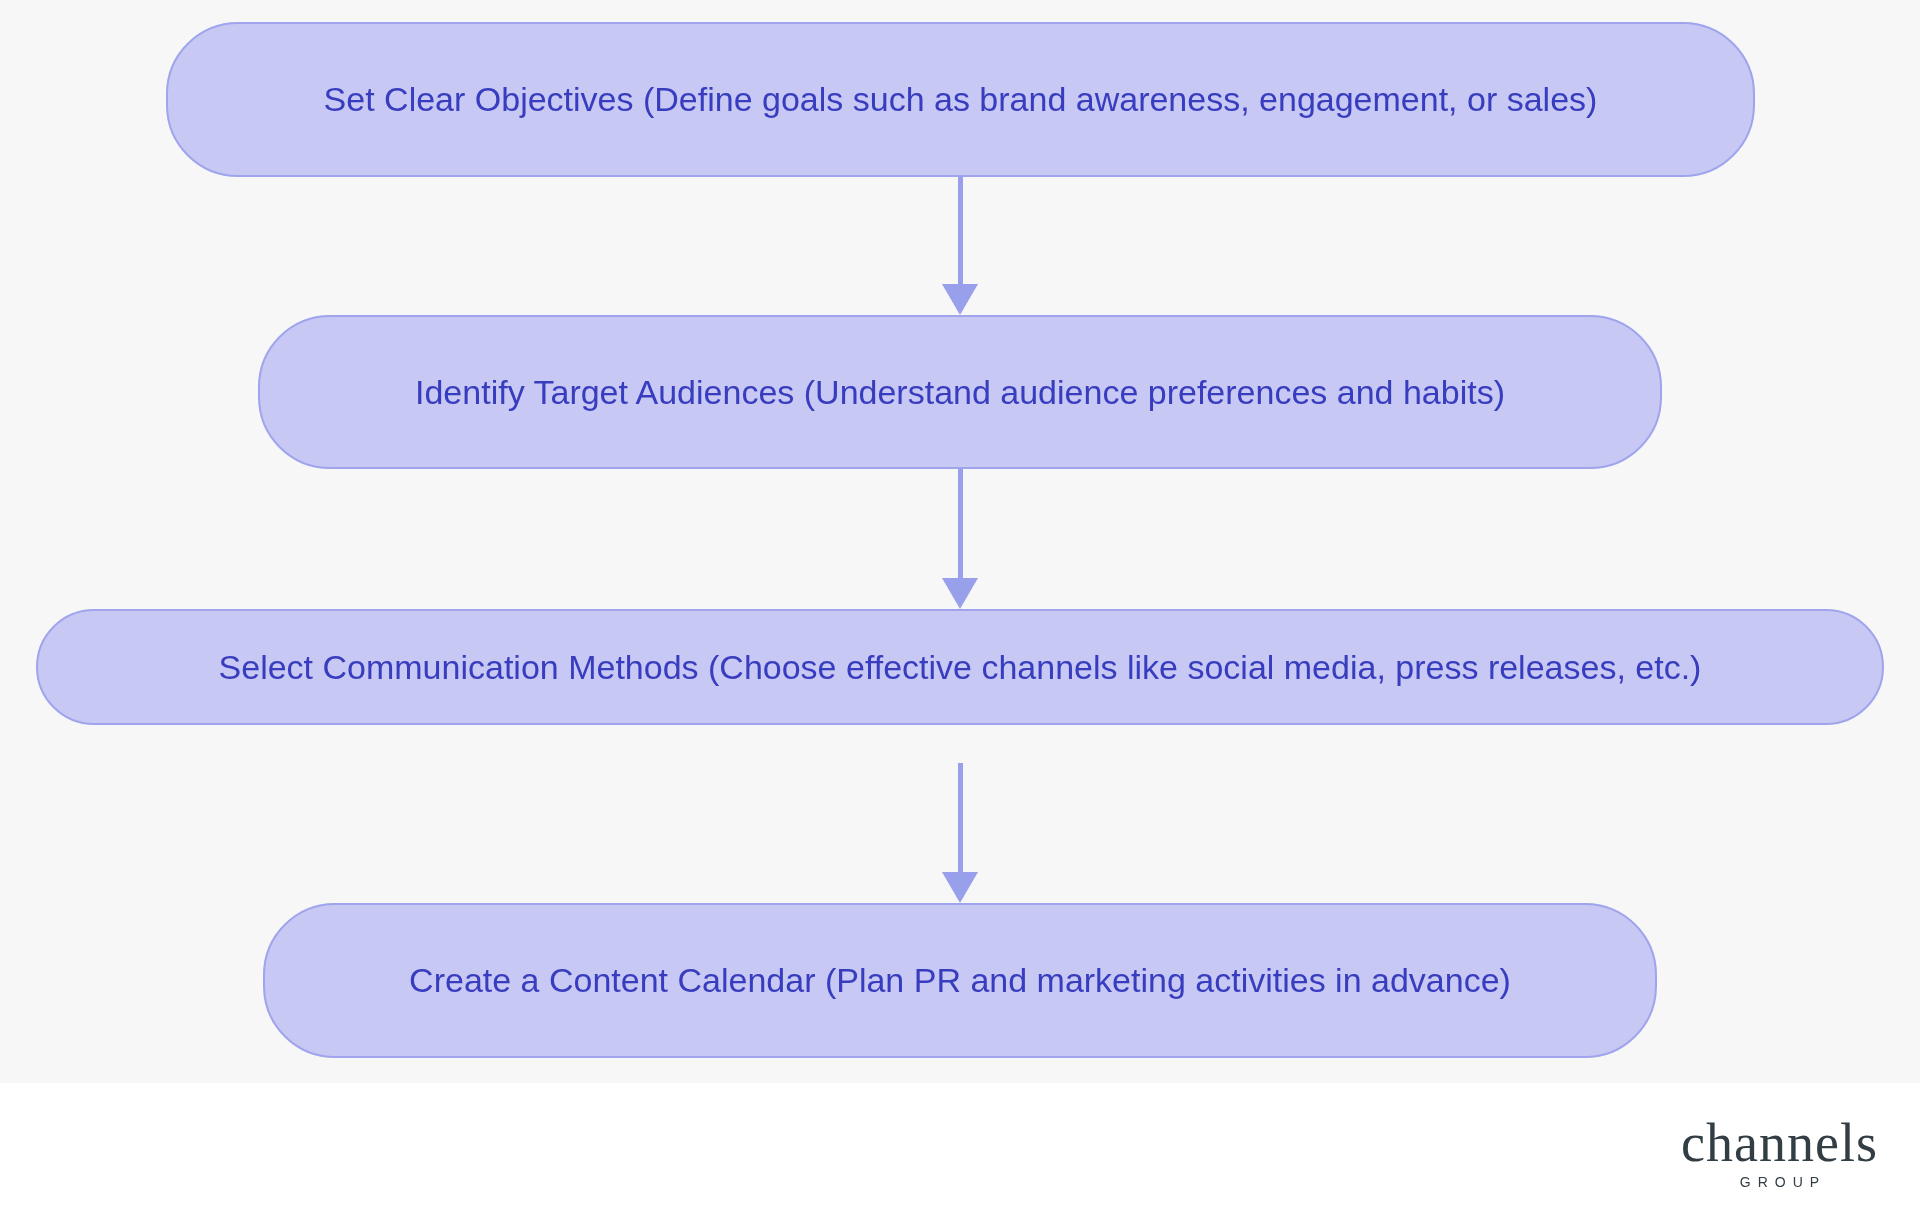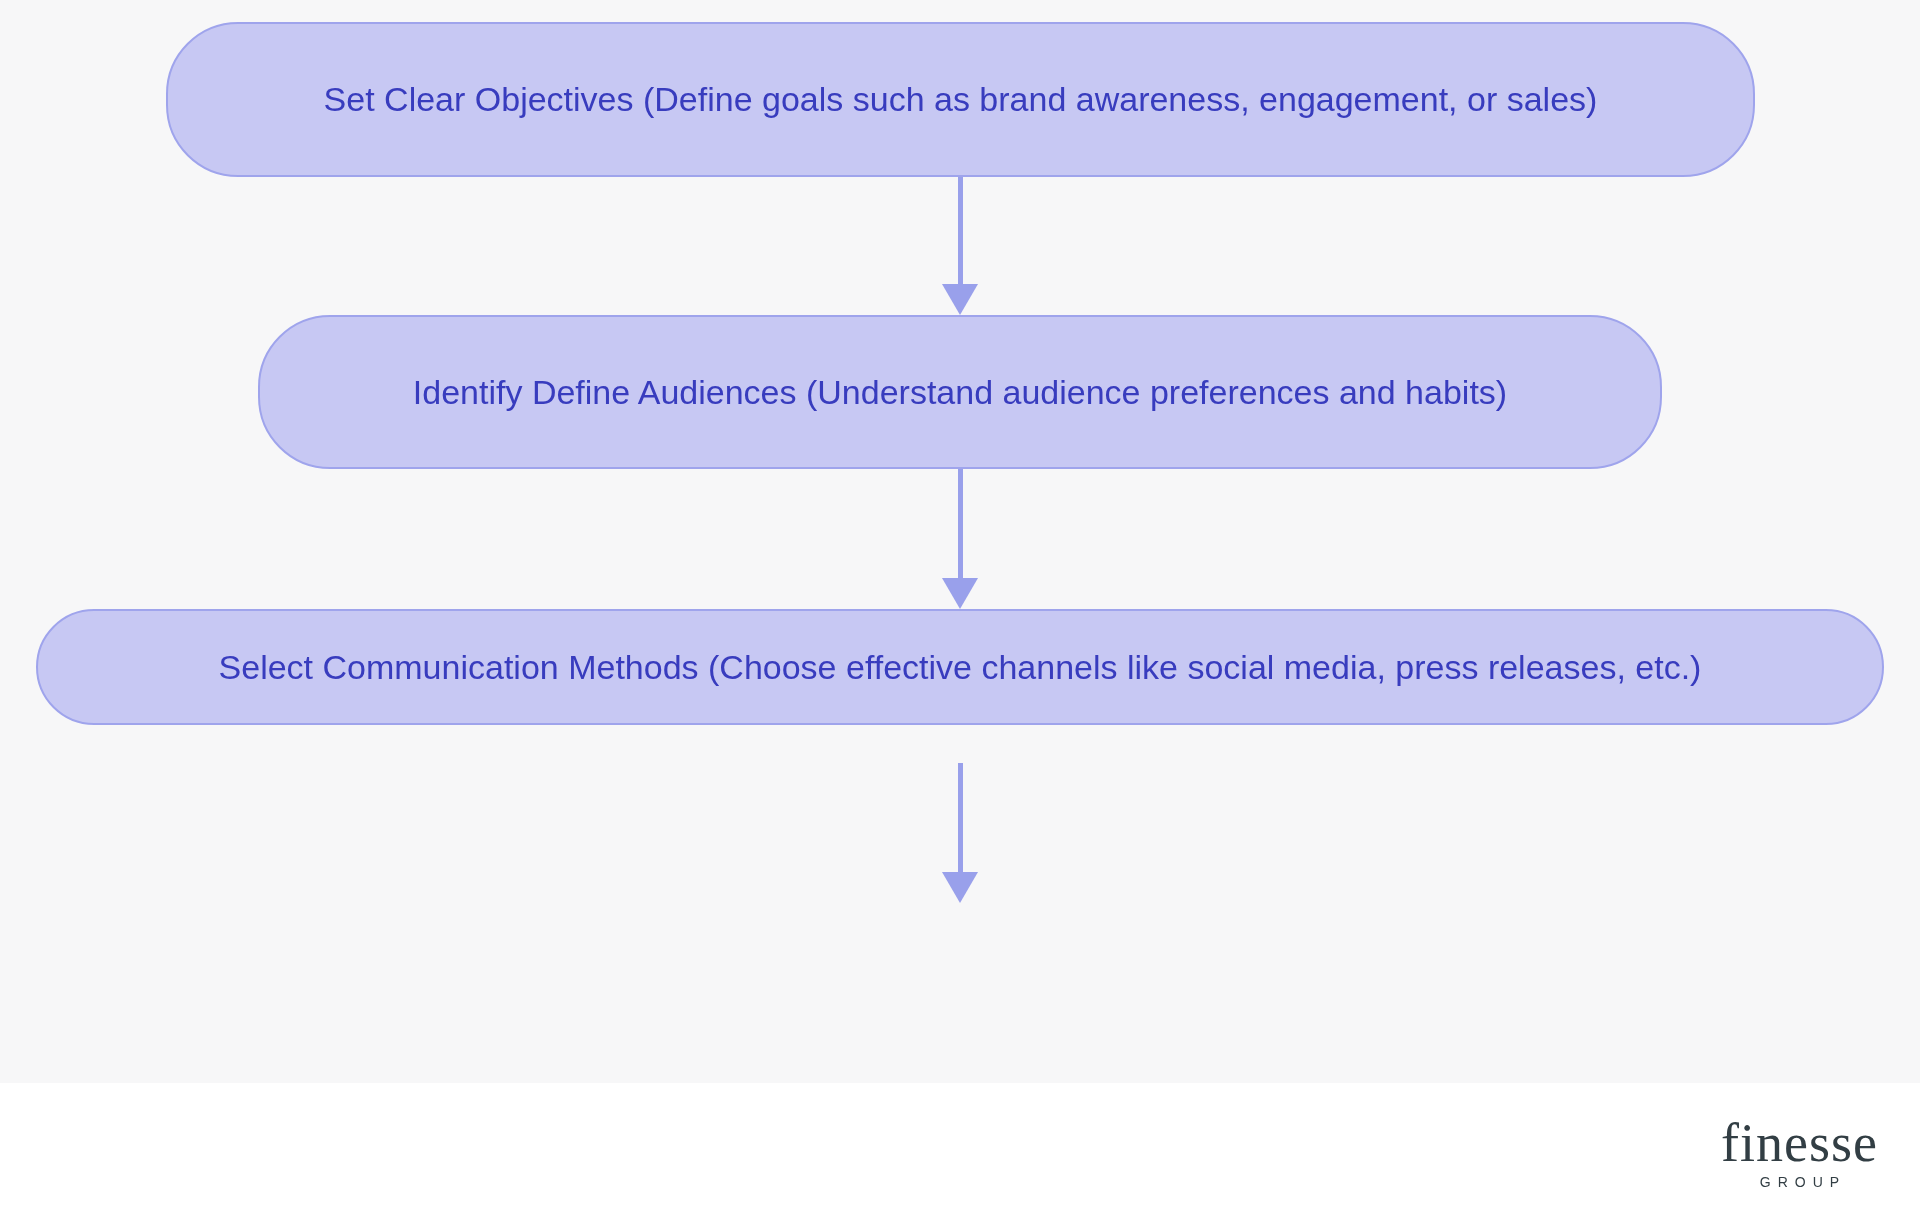--- a/index.html
+++ b/index.html
@@ -89,37 +89,40 @@
     <div class="node node-1">
       <span>Set Clear Objectives (Define goals such as brand awareness, engagement, or sales)</span>
     </div>
 
     <div class="arrow arrow-1">
       <div class="shaft"></div>
       <div class="head"></div>
     </div>
 
     <div class="node node-2">
-      <span>Identify Define Audiences (Understand audience preferences and habits)</span>
+      <span>Identify Target Audiences (Understand audience preferences and habits)</span>
     </div>
 
     <div class="arrow arrow-2">
       <div class="shaft"></div>
       <div class="head"></div>
     </div>
 
     <div class="node node-3">
       <span>Select Communication Methods (Choose effective channels like social media, press releases, etc.)</span>
     </div>
 
     <div class="arrow arrow-3">
       <div class="shaft"></div>
       <div class="head"></div>
     </div>
 
+    <div class="node node-4">
+      <span>Create a Content Calendar (Plan PR and marketing activities in advance)</span>
+    </div>
 
   </div>
 
   <div class="logo">
-    <span class="brand">finesse</span>
+    <span class="brand">channels</span>
     <span class="subtitle">GROUP</span>
   </div>
 </div>
 
 </body></html>

